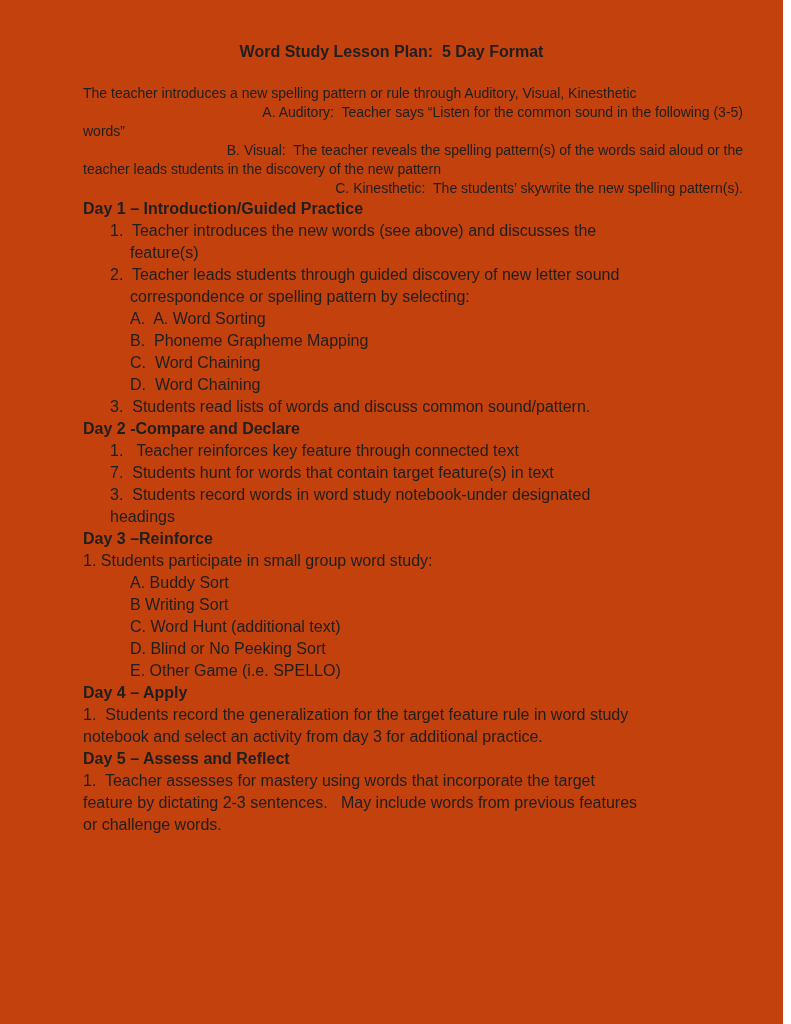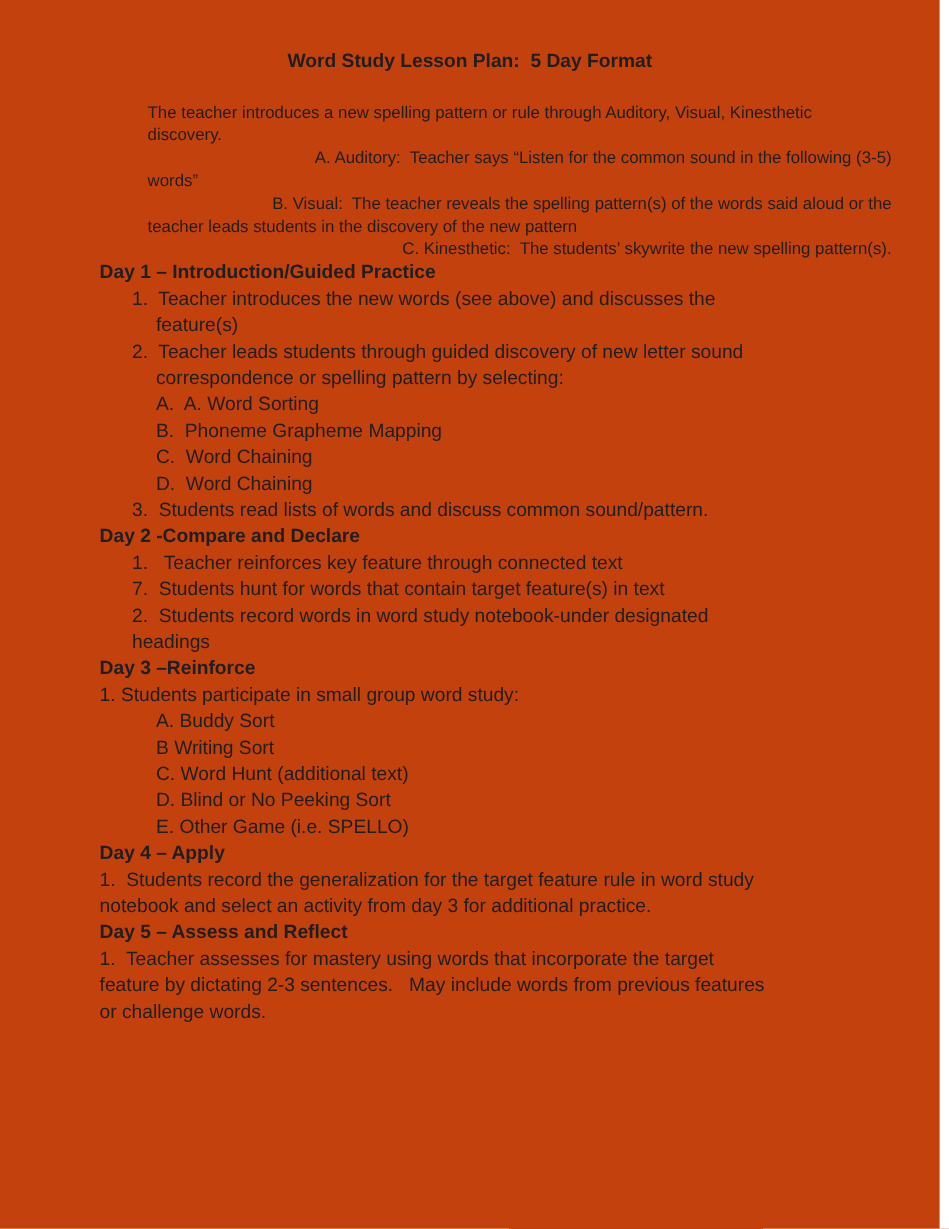--- a/index.html
+++ b/index.html
@@ -31,21 +31,20 @@
     white-space: pre;
     
     margin-left: -43px;
   }
   .intro {
     margin-top: 21px;
   }
   .intro .line {
     font-size: 14px;
     line-height: 19px;
-    margin-left: 40px;
   }
   .section { }
   .section-heading {
     font-weight: bold;
     font-size: 16px;
     line-height: 22px;
     white-space: pre;
   }
   
   .ind-tab { margin-left: 59px; text-align: right; }   
@@ -54,21 +53,20 @@
 </style>
 </head>
 <body>
 
 <div class="page">
 
   <div class="doc-title">Word Study Lesson Plan:  5 Day Format</div>
 
   <div class="intro">
     <div class="line">The teacher introduces a new spelling pattern or rule through Auditory, Visual, Kinesthetic</div>
-    <div class="line">discovery.</div>
     <div class="line ind-tab">A. Auditory:  Teacher says “Listen for the common sound in the following (3-5)</div>
     <div class="line">words”</div>
     <div class="line ind-tab">B. Visual:  The teacher reveals the spelling pattern(s) of the words said aloud or the</div>
     <div class="line">teacher leads students in the discovery of the new pattern</div>
     <div class="line ind-tab">C. Kinesthetic:  The students’ skywrite the new spelling pattern(s).</div>
   </div>
 
   <div class="section">
     <div class="section-heading">Day 1 – Introduction/Guided Practice</div>
     <div class="line ind-num">1.  Teacher introduces the new words (see above) and discusses the</div>
@@ -79,21 +77,21 @@
     <div class="line ind-txt">B.  Phoneme Grapheme Mapping</div>
     <div class="line ind-txt">C.  Word Chaining</div>
     <div class="line ind-txt">D.  Word Chaining</div>
     <div class="line ind-num">3.  Students read lists of words and discuss common sound/pattern.</div>
   </div>
 
   <div class="section">
     <div class="section-heading">Day 2 -Compare and Declare</div>
     <div class="line ind-num">1.   Teacher reinforces key feature through connected text</div>
     <div class="line ind-num">7.  Students hunt for words that contain target feature(s) in text</div>
-    <div class="line ind-num">2.  Students record words in word study notebook-under designated</div>
+    <div class="line ind-num">3.  Students record words in word study notebook-under designated</div>
     <div class="line ind-num">headings</div>
   </div>
 
   <div class="section">
     <div class="section-heading">Day 3 –Reinforce</div>
     <div class="line">1. Students participate in small group word study:</div>
     <div class="line ind-txt">A. Buddy Sort</div>
     <div class="line ind-txt">B Writing Sort</div>
     <div class="line ind-txt">C. Word Hunt (additional text)</div>
     <div class="line ind-txt">D. Blind or No Peeking Sort</div>

